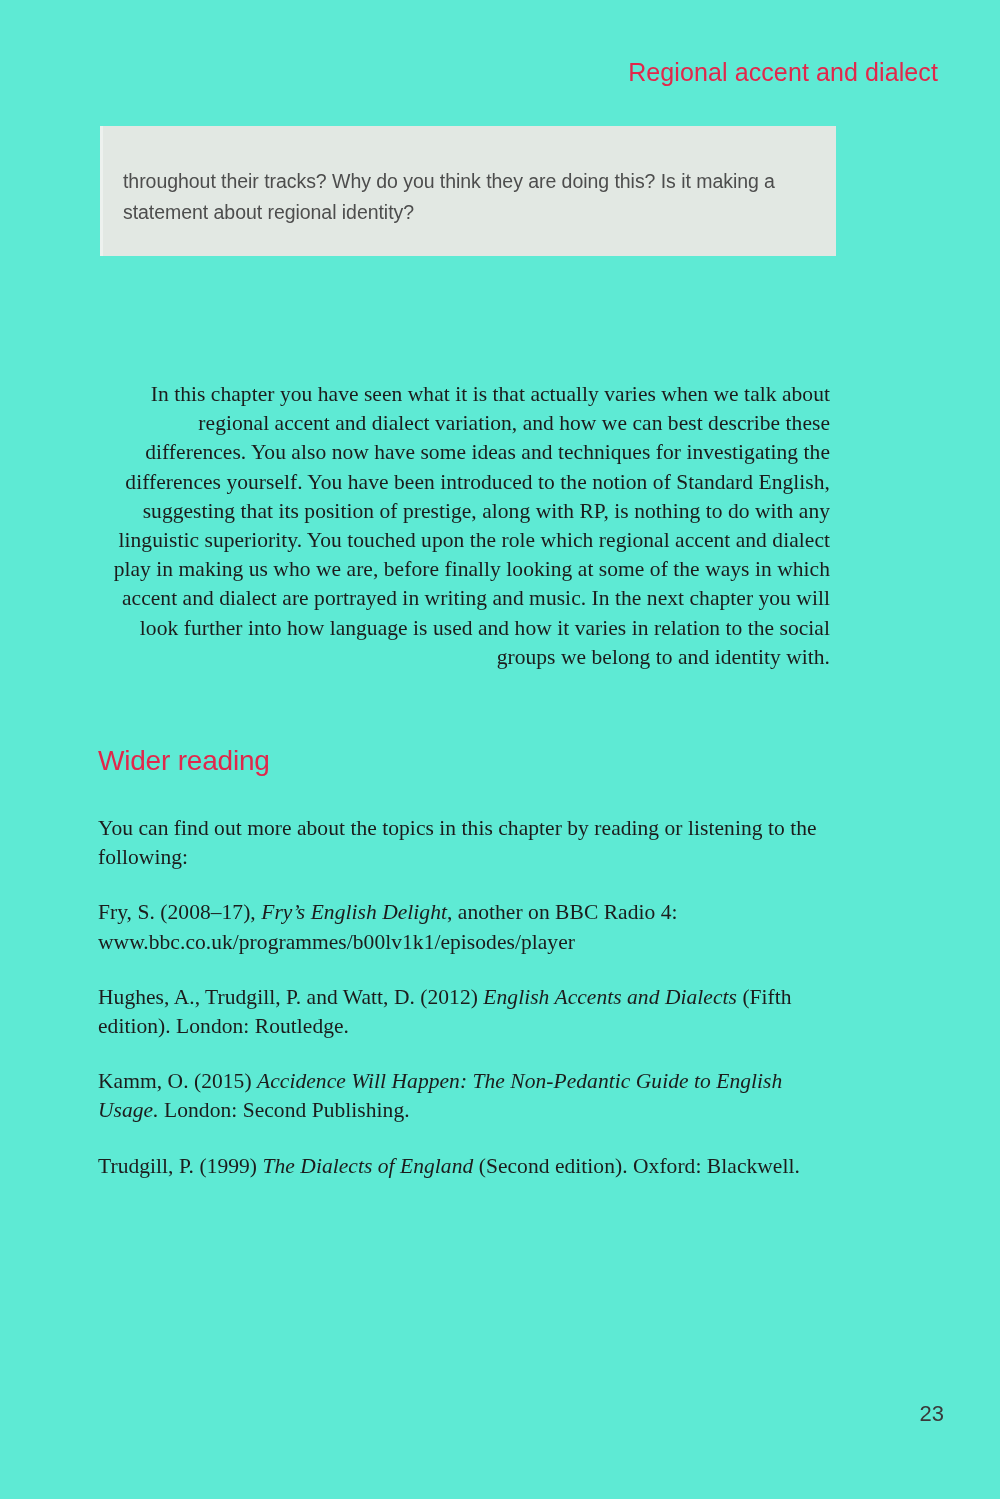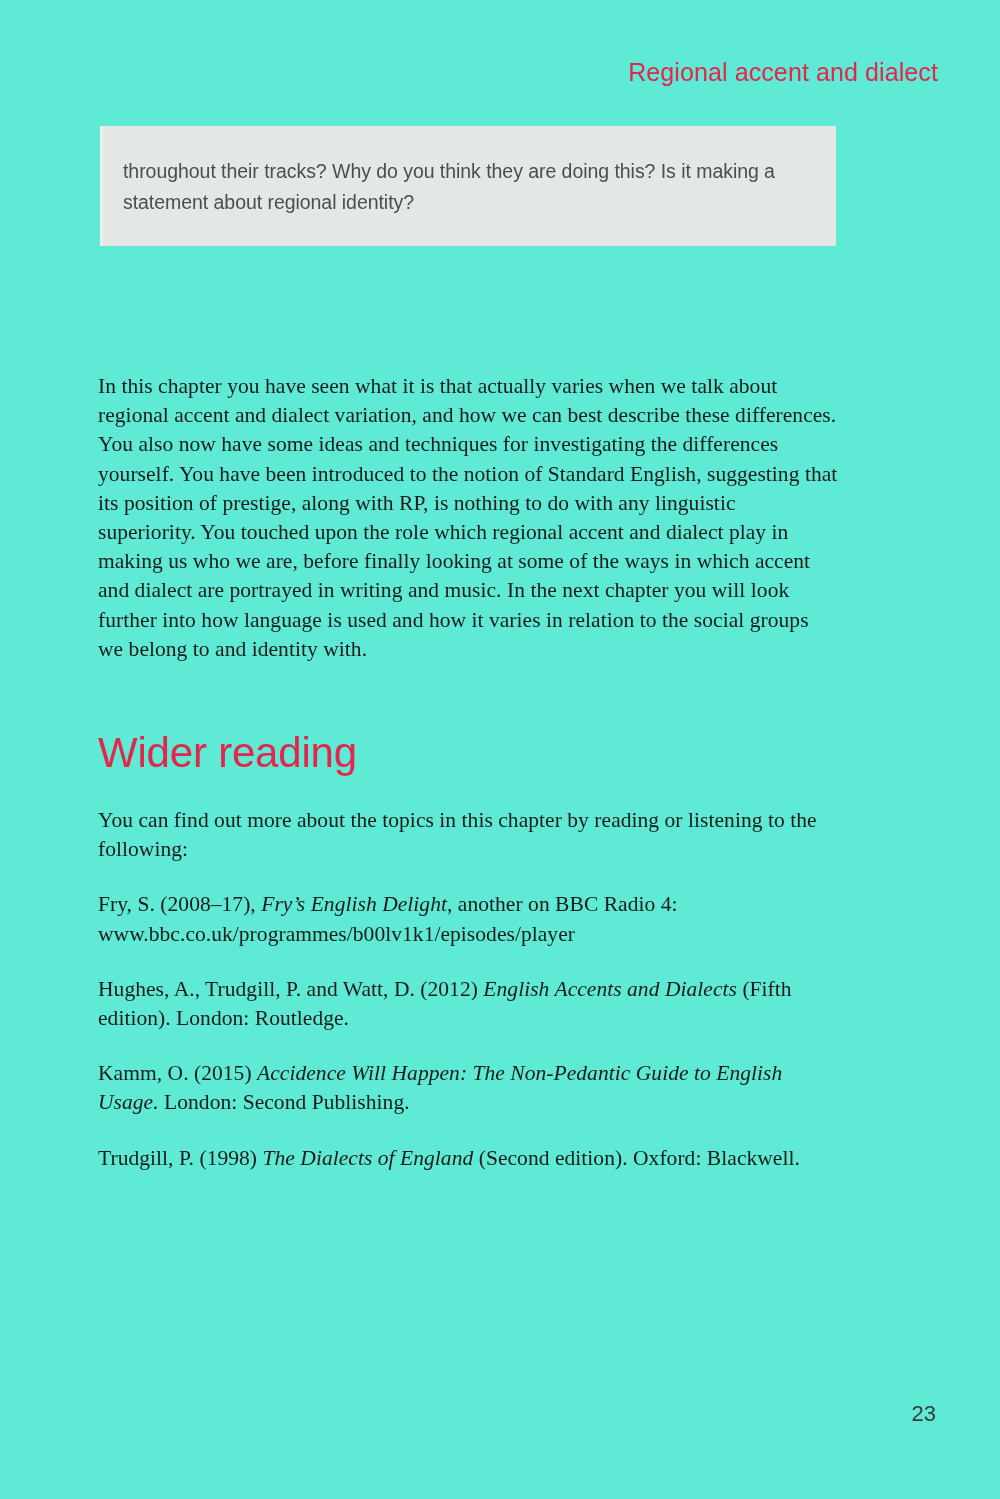--- a/index.html
+++ b/index.html
@@ -36,21 +36,21 @@
     color: #e2274b;
     white-space: nowrap;
   }
 
   
   .tint-box {
     position: absolute;
     left: 100px;
     top: 126px;
     width: 736px;
-    padding: 30px 36px 28px 20px;
+    padding: 40px 36px 28px 20px;
     background: #e2e8e3;
     border-left: 3px solid #edf1ee;
   }
   .tint-box p {
     margin: 0;
     font-family: "Liberation Sans", "DejaVu Sans", sans-serif;
     font-size: 19.5px;
     line-height: 31px;
     color: #4d4d4d;
     letter-spacing: -0.05px;
@@ -61,33 +61,33 @@
 
   
   .content {
     position: absolute;
     left: 98px;
     top: 372px;
     width: 740px;
   }
 
   .body-para {
-    margin: 0;
+    margin: 8px;
     font-size: 21.5px;
     line-height: 29.2px;
     color: #1c1c1c;
-    text-align: left;
+    text-align: right;
     letter-spacing: 0.05px;
   }
 
   
   .section-heading {
     margin: 64px 0 0 0;
     font-family: "Liberation Sans", "DejaVu Sans", sans-serif;
-    font-size: 42px;
+    font-size: 28px;
     font-weight: 400;
     line-height: 50px;
     color: #e1274b;
     letter-spacing: -0.2px;
   }
 
   .intro-para {
     margin: 28px 0 0 0;
     font-size: 21.5px;
     line-height: 29.2px;
@@ -100,21 +100,21 @@
     font-size: 21.5px;
     line-height: 29.2px;
     color: #1c1c1c;
     letter-spacing: 0.05px;
   }
   .reference .ital { font-style: italic; text-align: center; }
 
   
   .folio {
     position: absolute;
-    right: 64px;
+    right: 56px;
     bottom: 72px;
     font-family: "Liberation Sans", "DejaVu Sans", sans-serif;
     font-size: 22px;
     color: #3a3a3a;
   }
 </style>
 </head>
 <body>
 
 <div class="page">
@@ -132,19 +132,19 @@
     <h2 class="section-heading">Wider reading</h2>
 
     <p class="intro-para">You can find out more about the topics in this chapter by reading or listening to the following:</p>
 
     <p class="reference"><span>Fry, S. (2008–17), </span><span class="ital">Fry’s English Delight</span><span>, another on BBC Radio 4: www.bbc.co.uk/programmes/b00lv1k1/episodes/player</span></p>
 
     <p class="reference"><span>Hughes, A., Trudgill, P. and Watt, D. (2012) </span><span class="ital">English Accents and Dialects</span><span> (Fifth edition). London: Routledge.</span></p>
 
     <p class="reference"><span>Kamm, O. (2015) </span><span class="ital">Accidence Will Happen: The Non-Pedantic Guide to English Usage.</span><span> London: Second Publishing.</span></p>
 
-    <p class="reference"><span>Trudgill, P. (1998) </span><span class="ital">The Dialects of England</span><span> (Second edition). Oxford: Blackwell.</span></p>
+    <p class="reference"><span>Trudgill, P. (1999) </span><span class="ital">The Dialects of England</span><span> (Second edition). Oxford: Blackwell.</span></p>
 
   </div>
 
   <div class="folio">23</div>
 
 </div>
 
 </body></html>

